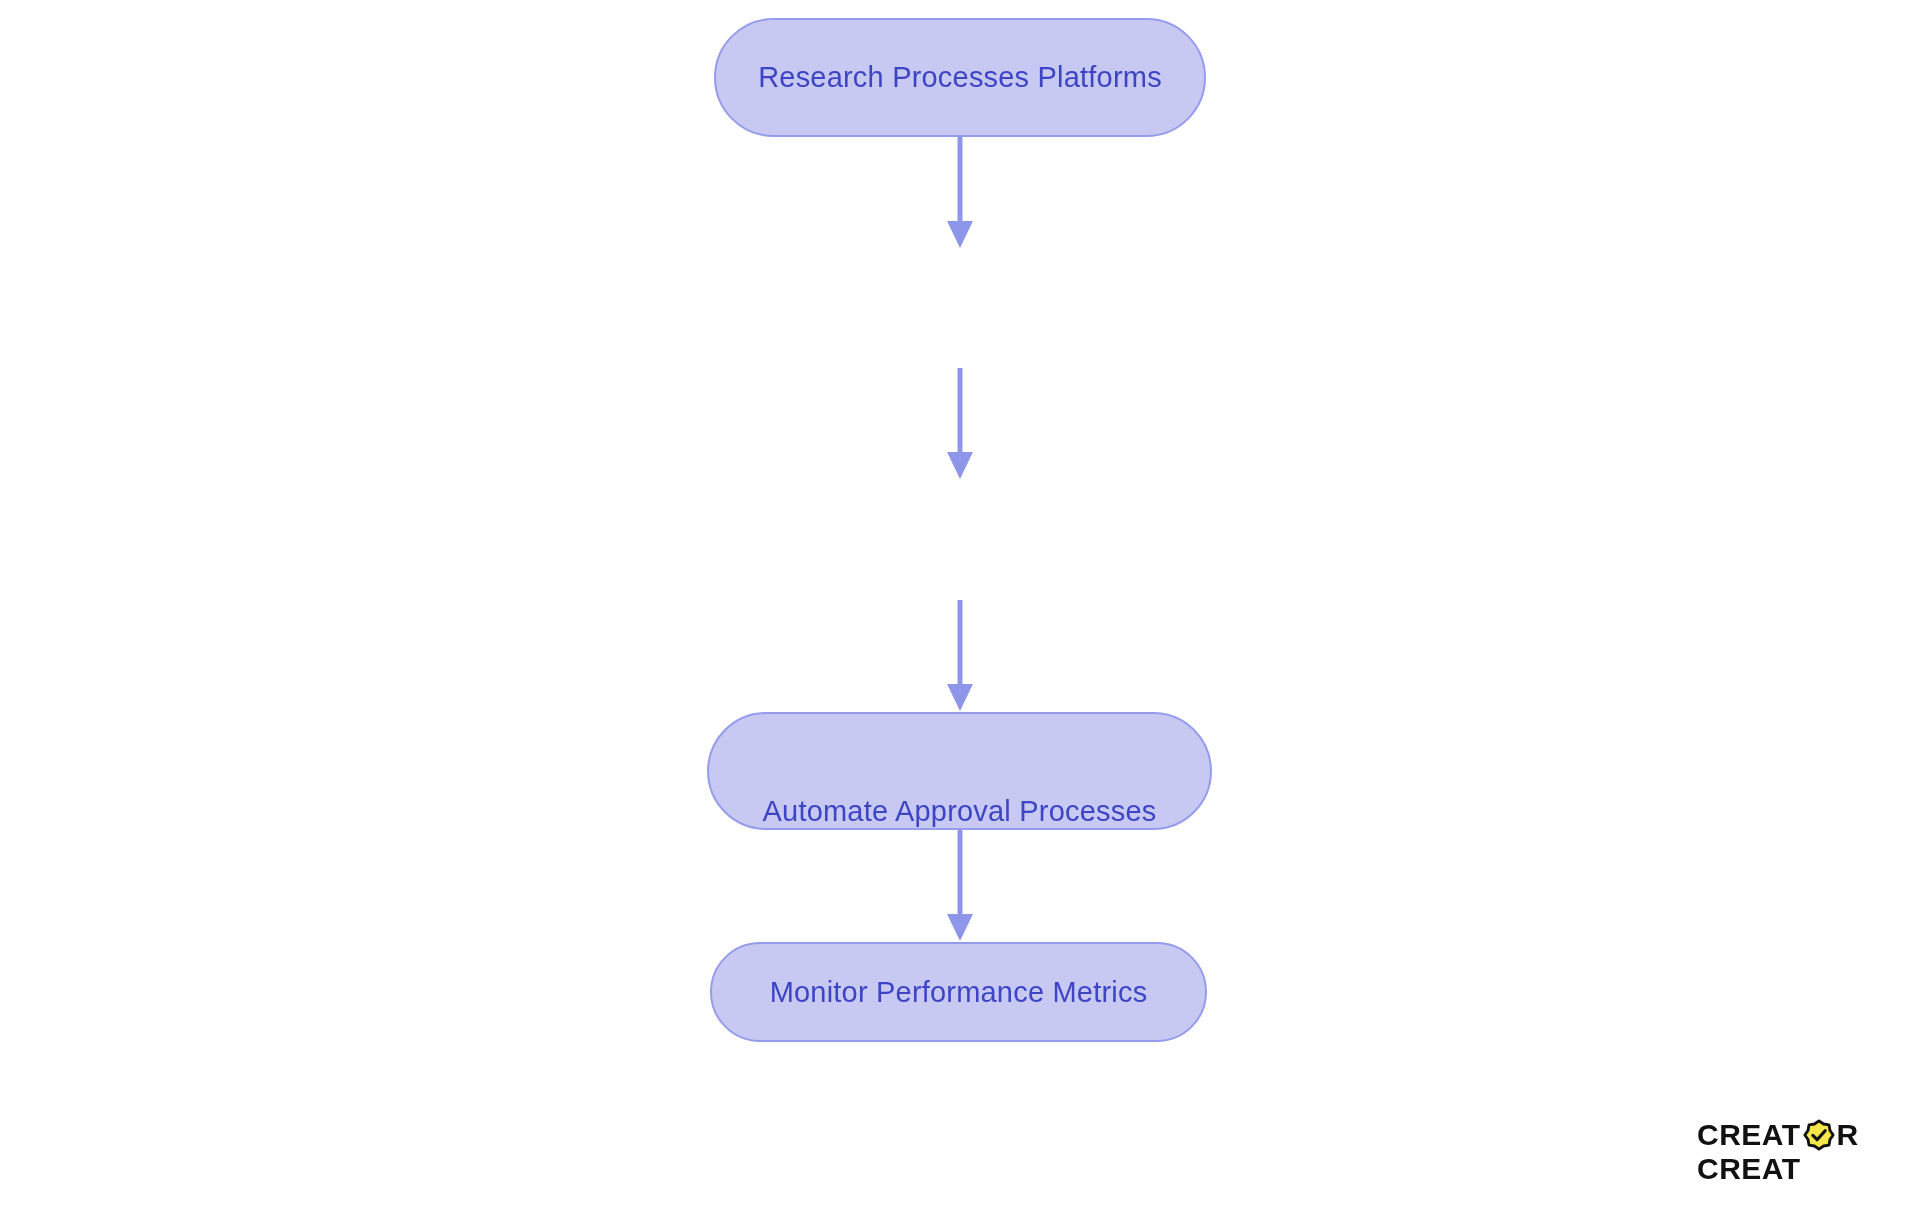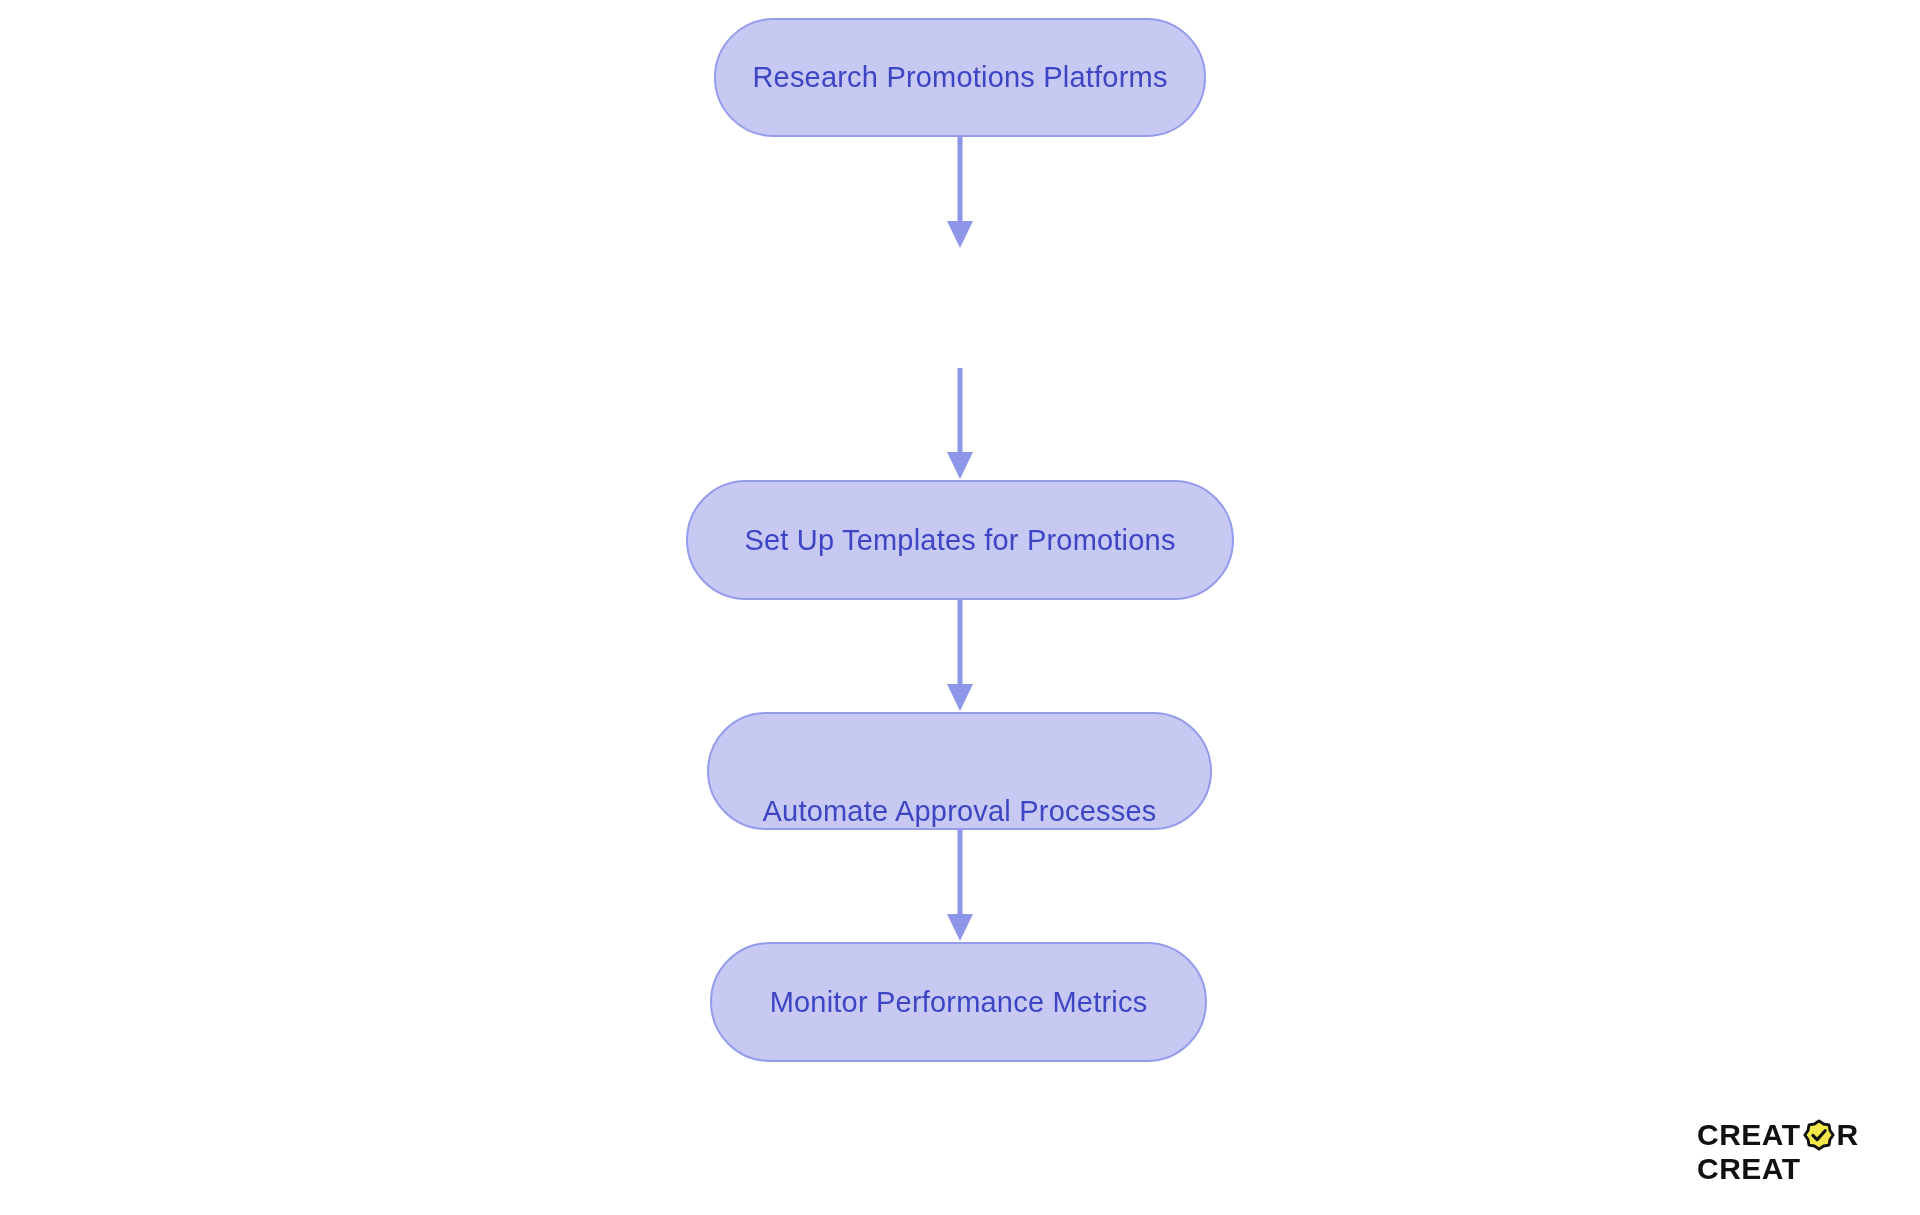--- a/index.html
+++ b/index.html
@@ -29,21 +29,21 @@
     color: #3d45c5;
     font-size: 29px;
     font-weight: 400;
     letter-spacing: 0.2px;
     white-space: nowrap;
   }
   .node-1 { left: 714px; top: 18px;  width: 492px; height: 119px; }
   .node-2 { left: 719px; top: 250px; width: 481px; height: 118px; }
   .node-3 { left: 686px; top: 480px; width: 548px; height: 120px; }
   .node-4 { left: 707px; top: 712px; width: 505px; height: 118px; align-items: flex-end; }
-  .node-5 { left: 710px; top: 942px; width: 497px; height: 120px; }
+  .node-5 { left: 710px; top: 942px; width: 497px; height: 100px; }
 
   .connector {
     position: absolute;
     left: 960px;
     width: 28px;
     margin-left: -14px;
   }
   .conn-1 { top: 137px; height: 111px; }
   .conn-2 { top: 368px; height: 111px; }
   .conn-3 { top: 600px; height: 111px; }
@@ -87,37 +87,34 @@
     display: inline-block;
     margin: 0 1px;
   }
 </style>
 </head>
 <body>
 
 <div class="canvas">
 
   <div class="node node-1">
-    <span>Research Promotions Platforms</span>
+    <span>Research Processes Platforms</span>
   </div>
 
   <div class="connector conn-1">
     <div class="line"></div>
     <div class="head"></div>
   </div>
 
 
   <div class="connector conn-2">
     <div class="line"></div>
     <div class="head"></div>
   </div>
 
-  <div class="node node-3">
-    <span>Set Up Templates for Promotions</span>
-  </div>
 
   <div class="connector conn-3">
     <div class="line"></div>
     <div class="head"></div>
   </div>
 
   <div class="node node-4">
     <span>Automate Approval Processes</span>
   </div>
 

